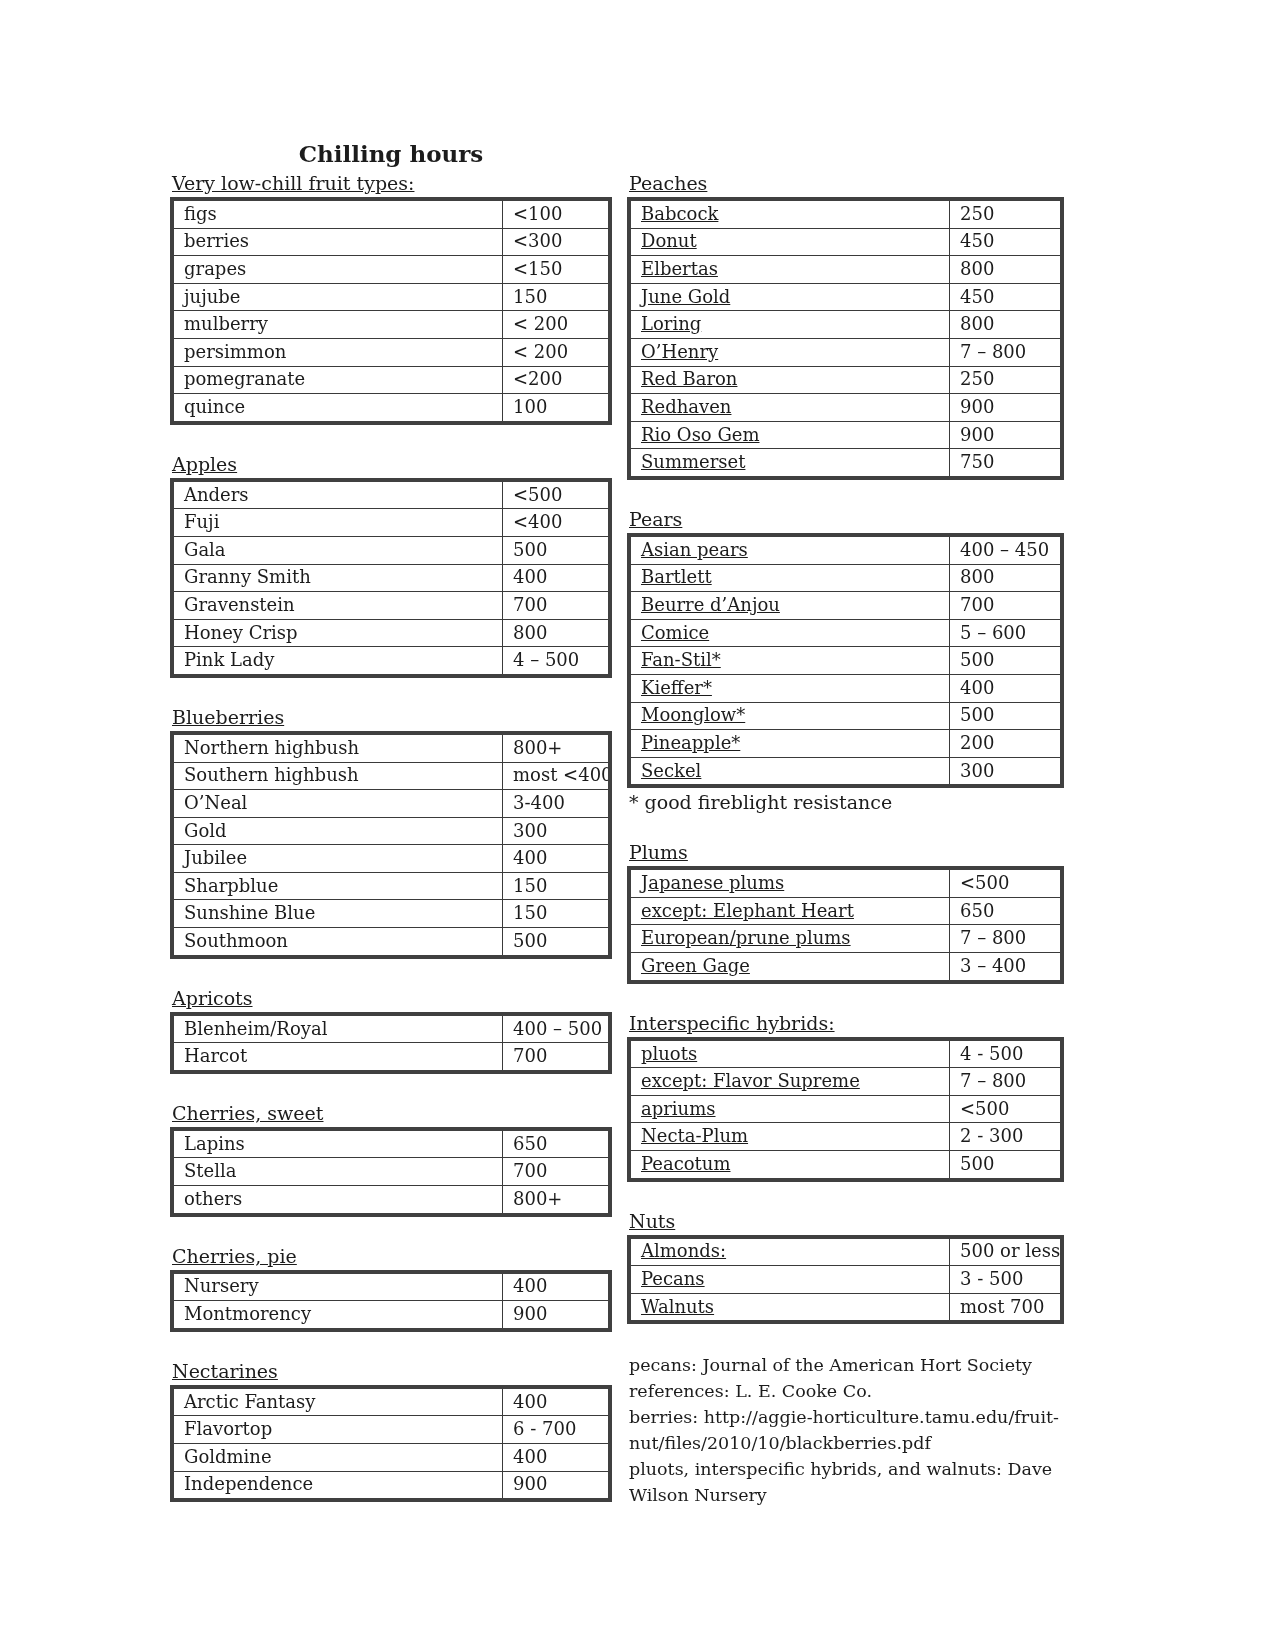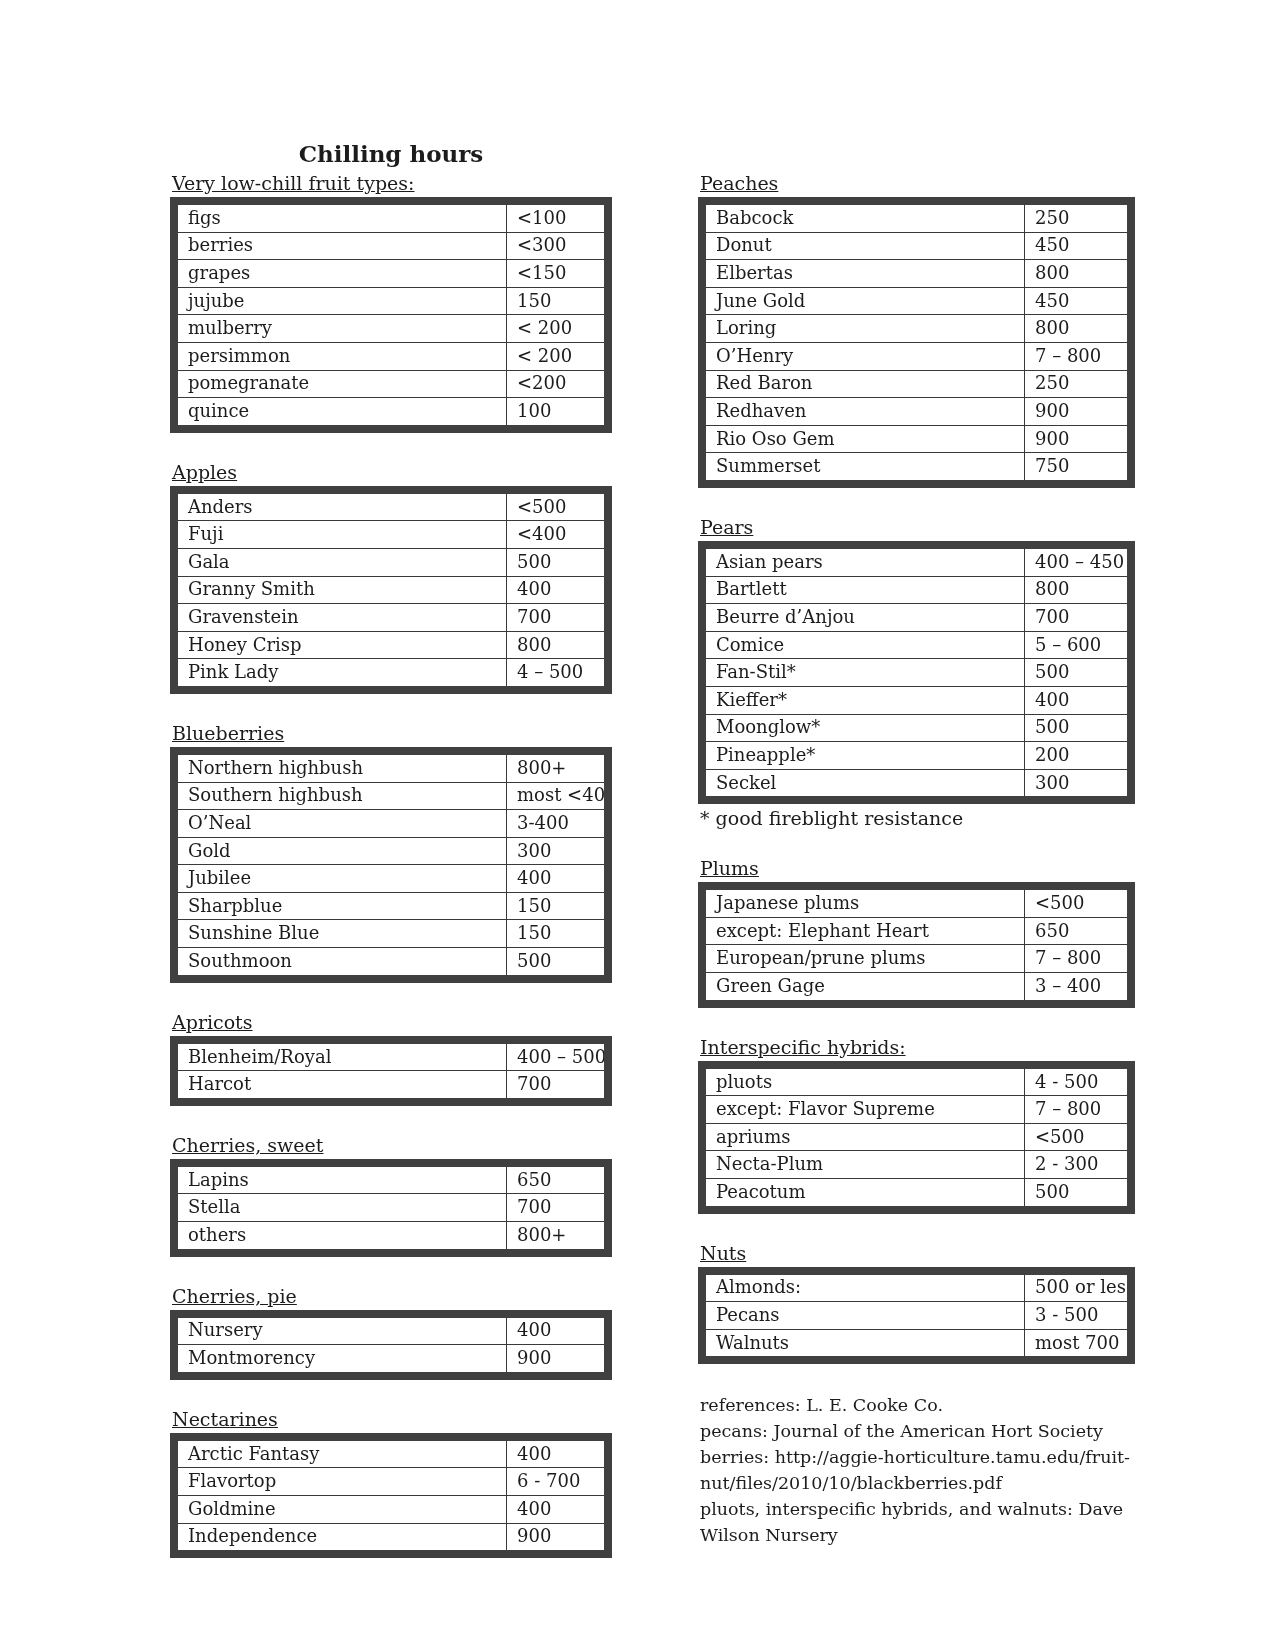--- a/index.html
+++ b/index.html
@@ -17,47 +17,47 @@
     left:170px;
     top:141px;
     width:442px;
     text-align:center;
     font-size:23px;
     font-weight:700;
     line-height:26px;
   }
   .col{position:absolute;top:172px;}
   .col-left{left:170px;width:442px;}
-  .col-right{left:698px;width:437px;}
+  .col-right{left:627px;width:437px;}
   .section{margin:0 0 28px 0;}
   .heading{
     font-size:19px;
     font-weight:400;
     margin:0 0 3px 2px;
     line-height:22px;
     text-decoration:underline;
   }
   table.chill-table{
     border-collapse:collapse;
     width:100%;
     table-layout:fixed;
-    border:8px solid #404040;
+    border:4px solid #404040;
   }
   table.chill-table td{
     border:1.5px solid #3a3a3a;
     height:26.6px;
     padding:0 10px;
     font-size:18px;
     line-height:1.05;
     vertical-align:middle;
     overflow:hidden;
     white-space:nowrap;
   }
   .col-left .name-cell{width:308px;}
-  .col-right .name-cell{width:298px;}
+  .col-right .name-cell{width:298px;text-decoration:underline;}
   .footnote{
     font-size:19px;
     line-height:22px;
     margin:3px 0 0 2px;
   }
   .references{
     margin:2px 0 0 2px;
     font-size:17.5px;
     line-height:26px;
     overflow-wrap:break-word;
@@ -489,22 +489,22 @@
   <tr>
     <td class="name-cell">Walnuts</td>
     <td class="value-cell">most 700</td>
   </tr>
 </tbody>
     </table>
 
   </section>
 </div>
     <div class="references" id="references">
+  <p>pecans: Journal of the American Hort Society</p>
+
   <p>references: L. E. Cooke Co.</p>
-
-  <p>pecans: Journal of the American Hort Society</p>
 
   <p>berries: http://aggie-horticulture.tamu.edu/fruit-nut/files/2010/10/blackberries.pdf</p>
 
   <p>pluots, interspecific hybrids, and walnuts: Dave Wilson Nursery</p>
 </div>
   </div>
 </div>
 
 </body></html>

